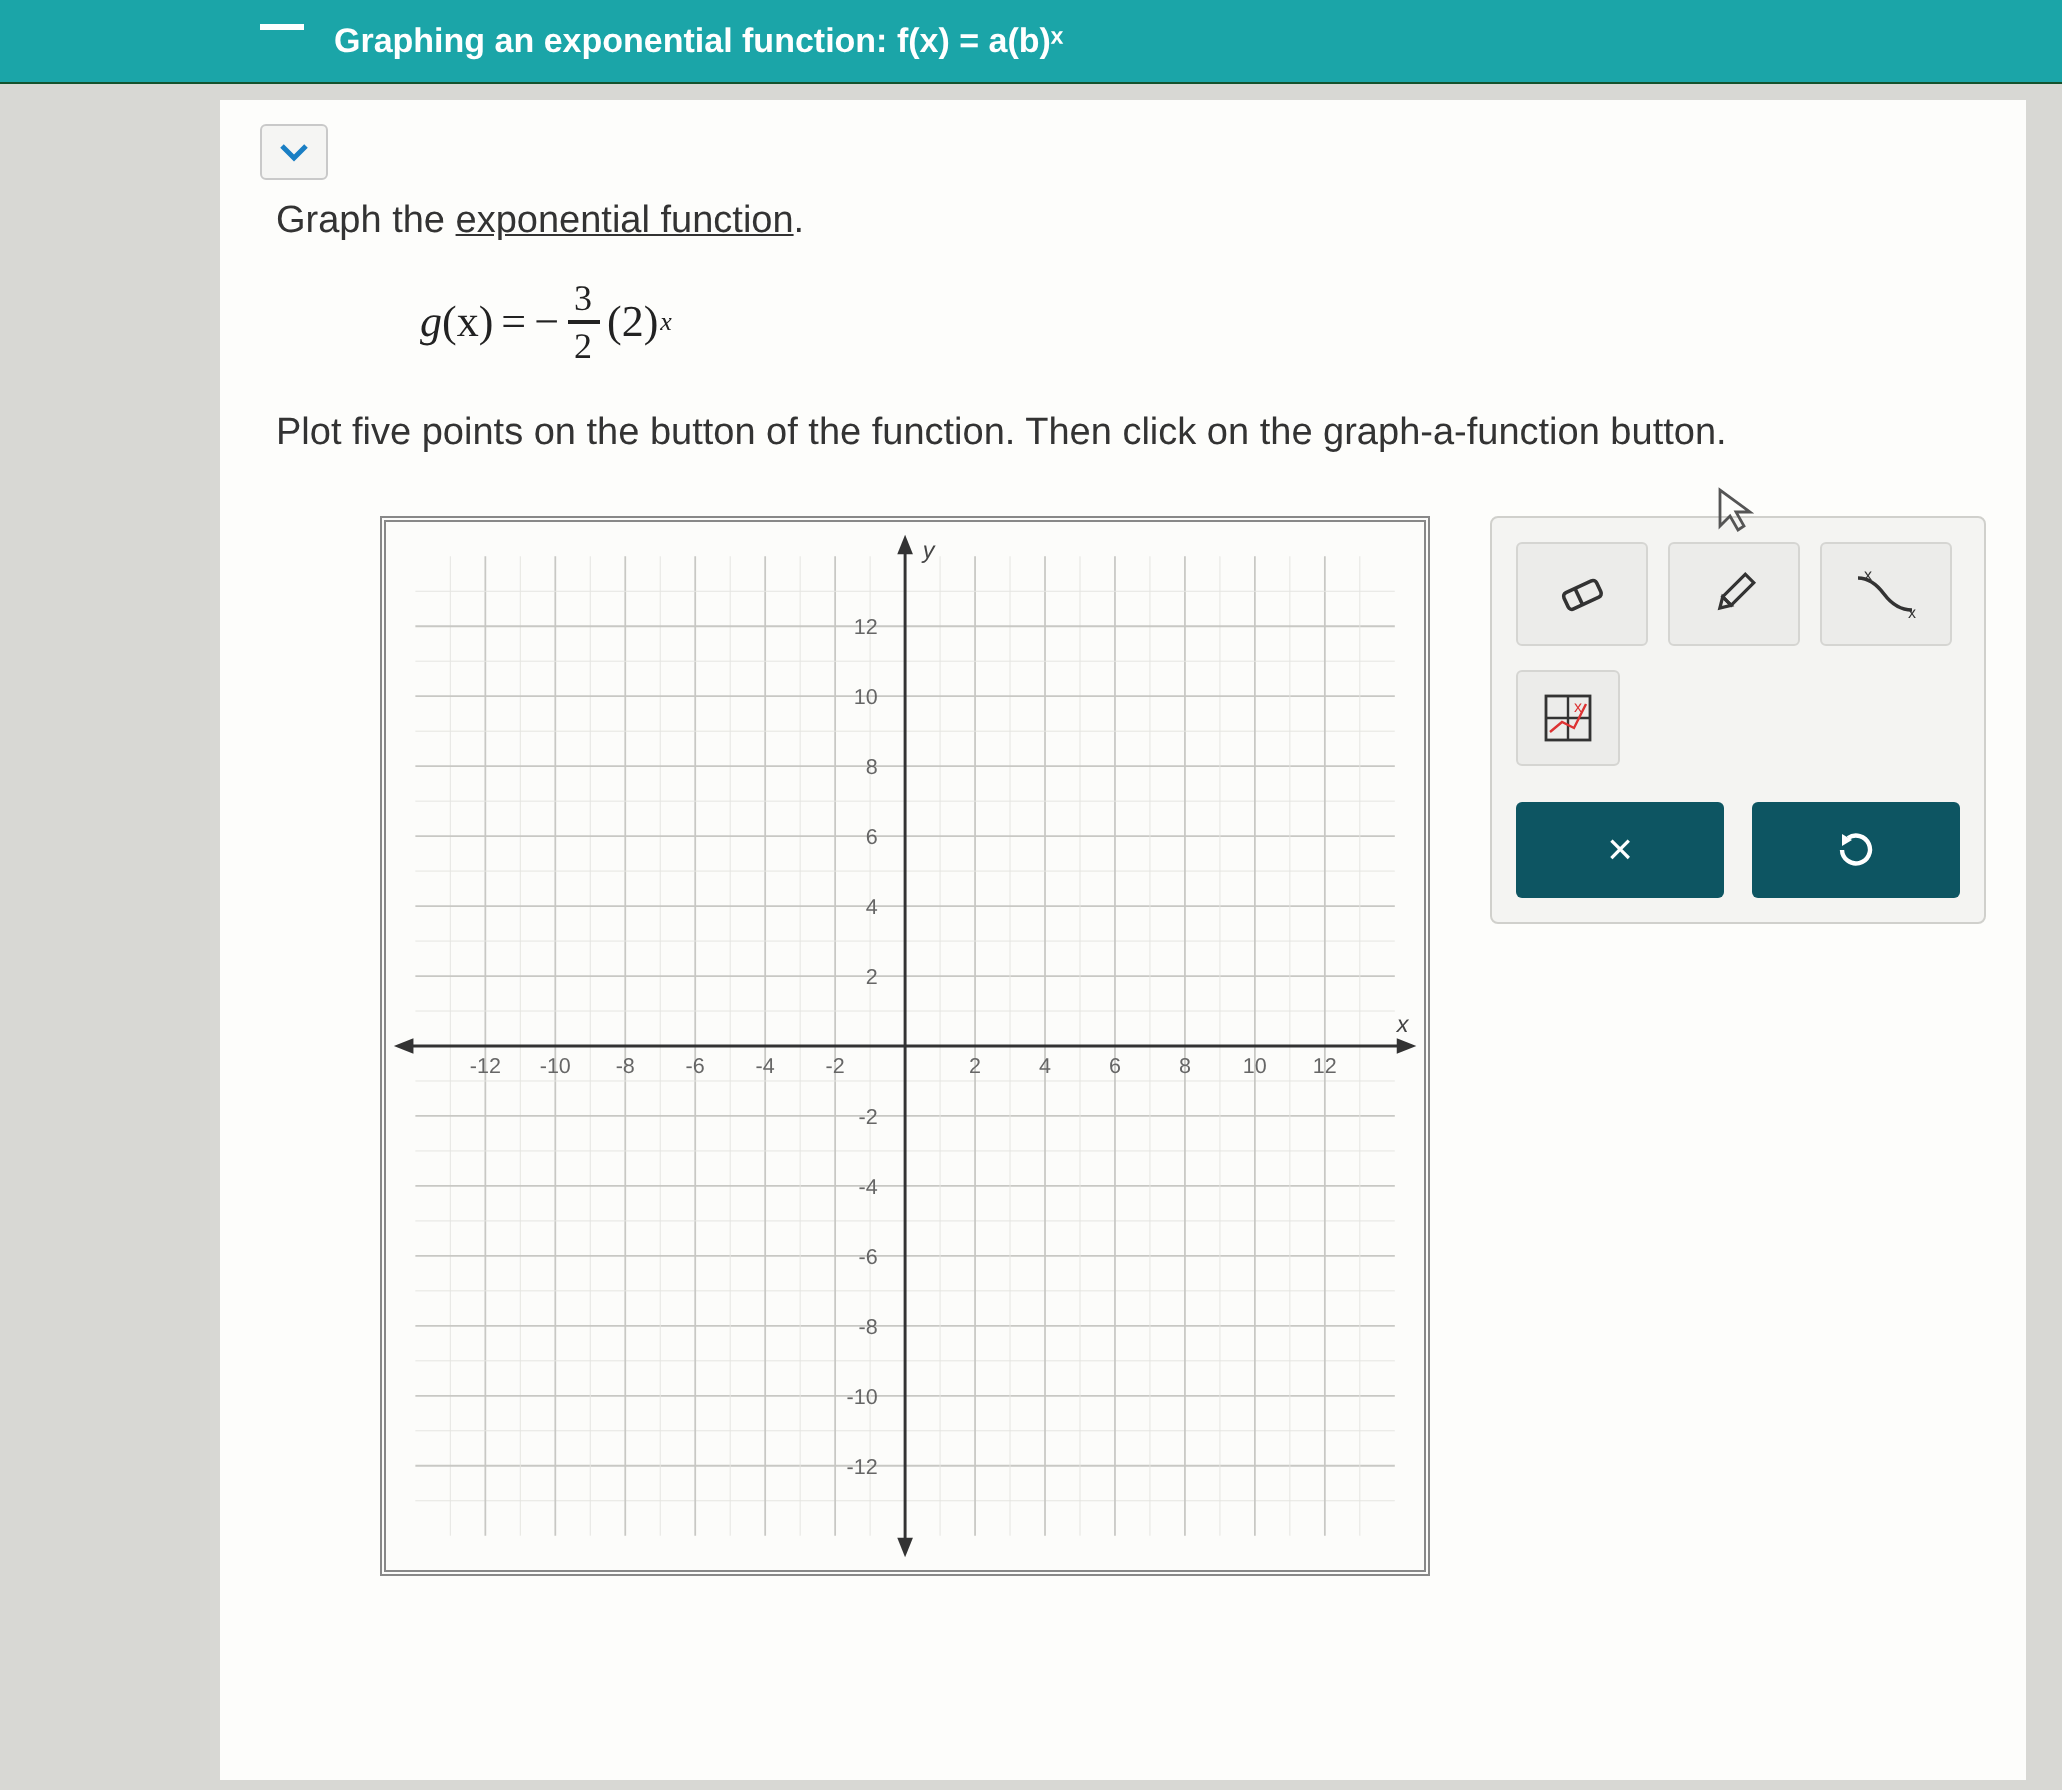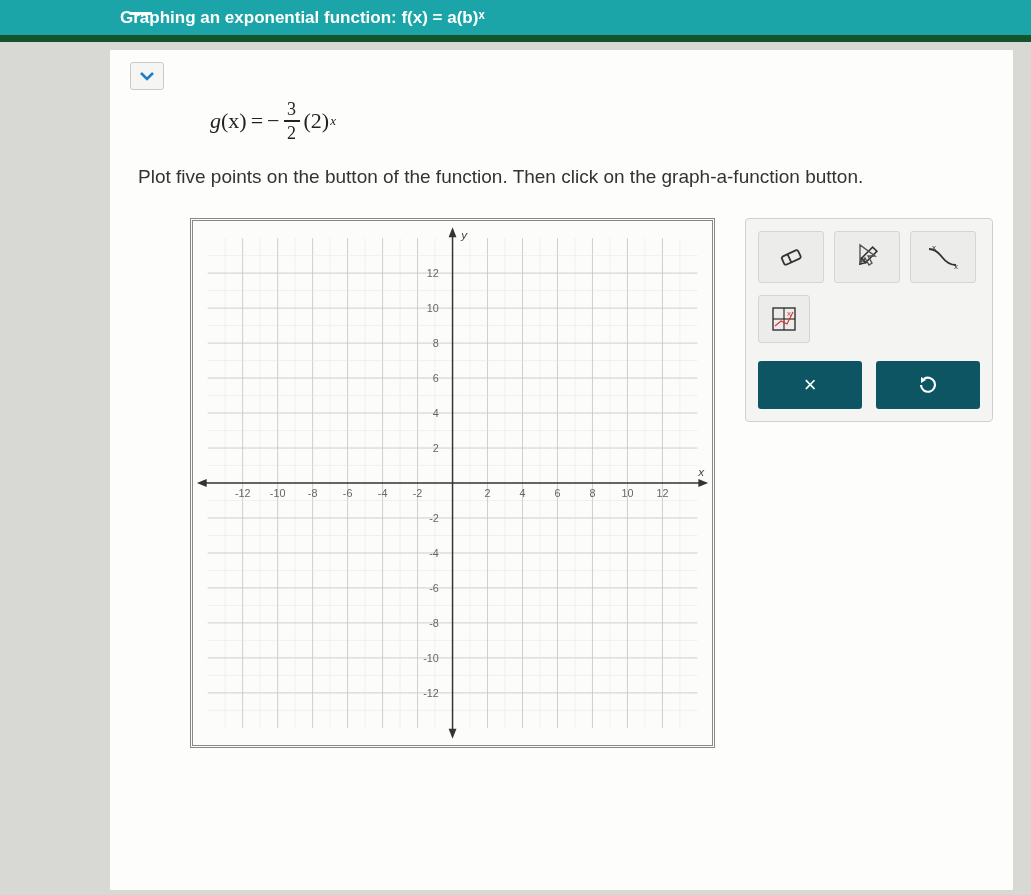--- a/index.html
+++ b/index.html
@@ -9,24 +9,24 @@
     width: 1031px;
     height: 895px;
     overflow: hidden;
   }
   .header-bar {
     background: #1ba5a8;
     color: #fff;
     height: 42px;
     display: flex;
     align-items: center;
-    padding-left: 70px;
+    padding-left: 117px;
     font-size: 17px;
     font-weight: 600;
-    border-bottom: 7px solid #14532d;
+    border-bottom: 1px solid #14532d;
   }
   .hamburger {
     position: absolute;
     left: 130px;
     top: 12px;
     width: 22px;
     height: 3px;
     background: #fff;
   }
   .header-title { margin-left: 50px; }
@@ -144,20 +144,23 @@
 </div>
 
 <div class="content">
 
   <div class="chevron-box">
     <svg width="16" height="12" viewBox="0 0 16 12">
       <polyline points="2,3 8,9 14,3" fill="none" stroke="#1a7fc4" stroke-width="2.5"></polyline>
     </svg>
   </div>
 
+  <p class="prompt">
+    <span>Graph the </span><span class="ul">exponential function</span><span>.</span>
+  </p>
 
   <div class="equation">
     <span>g</span>
     <span style="font-style:normal">(x)</span>
     <span style="font-style:normal; margin:0 4px"> = </span>
     <span style="font-style:normal">−</span>
     <span class="frac">
       <span class="n">3</span>
       <span class="bar"></span>
       <span class="d">2</span>

